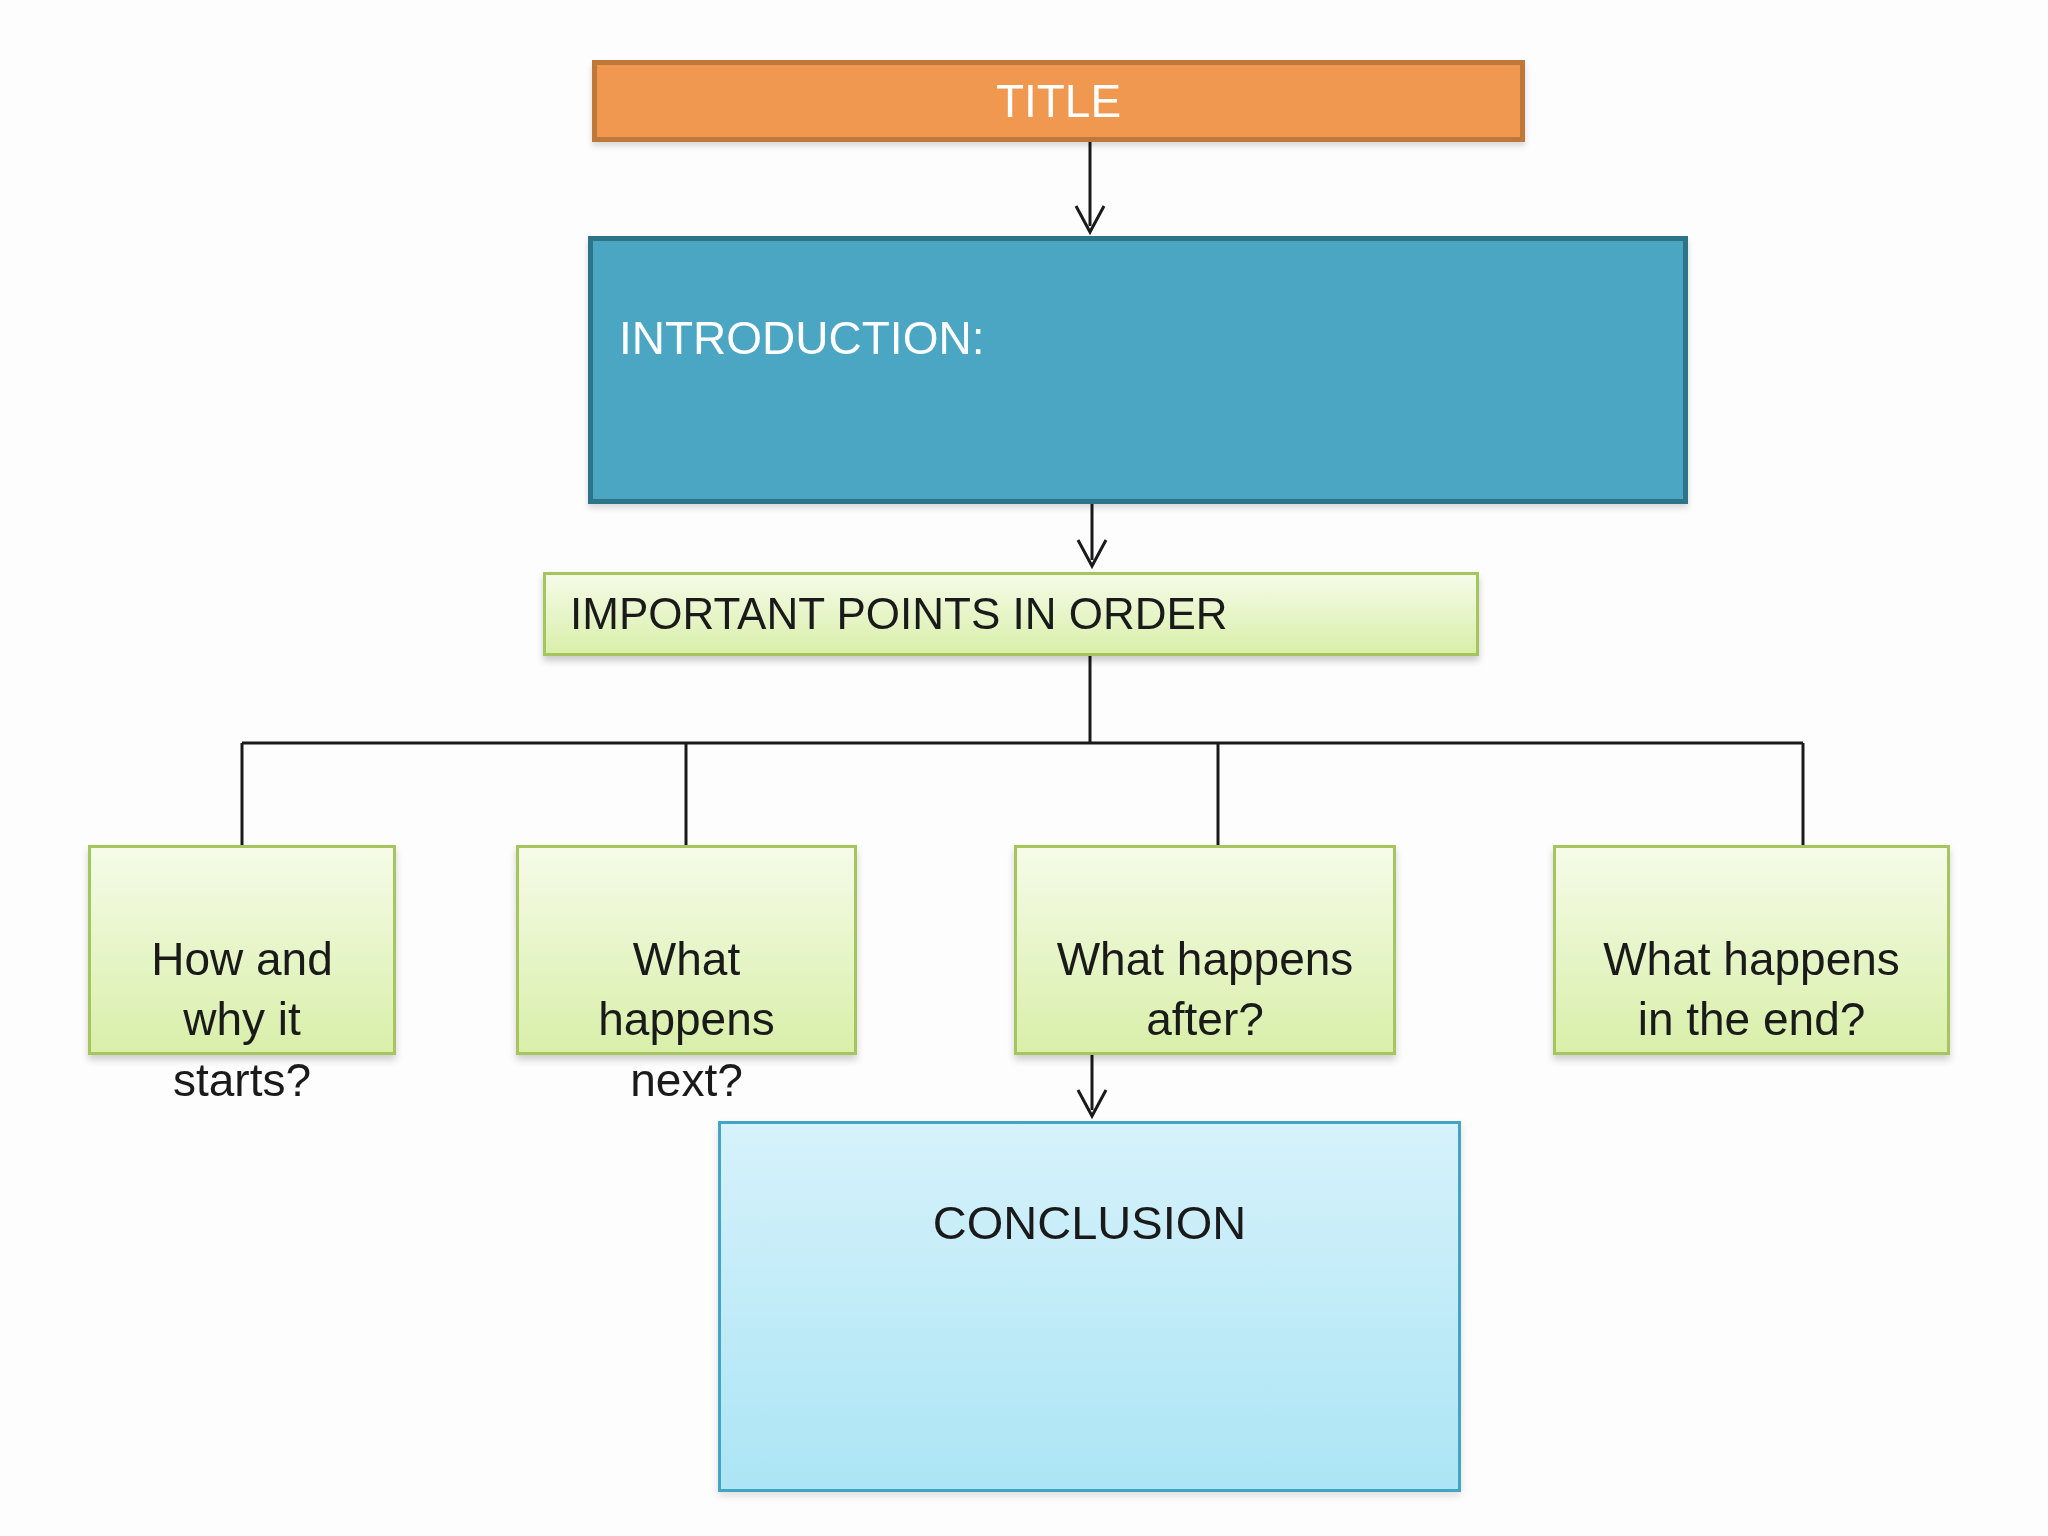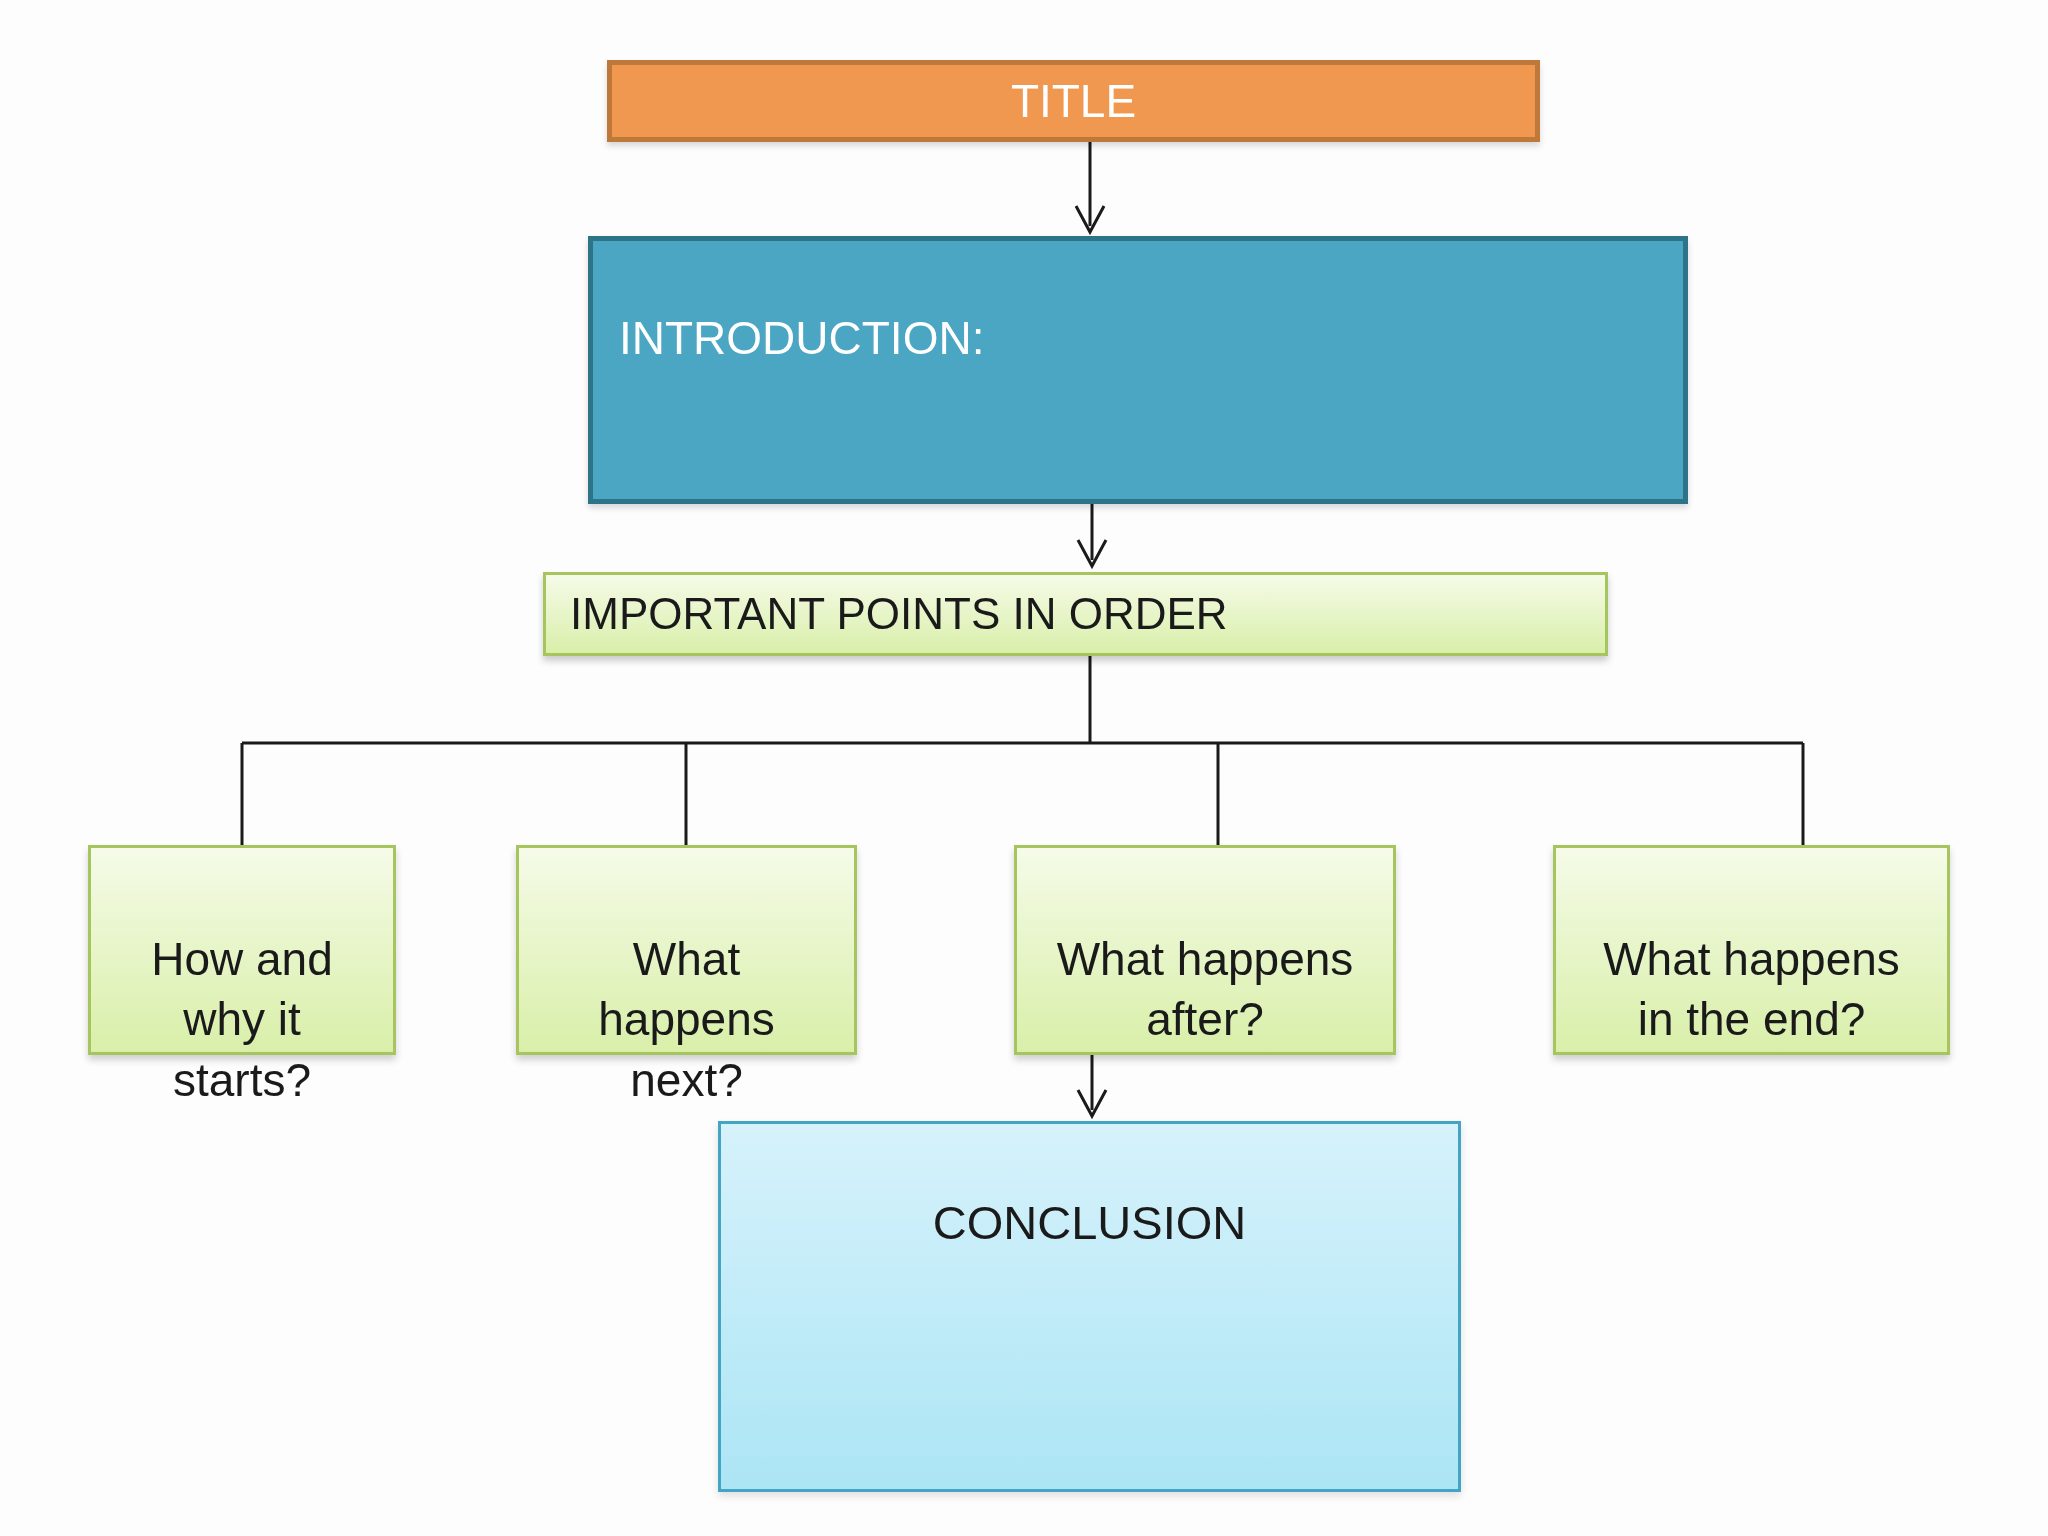--- a/index.html
+++ b/index.html
@@ -29,34 +29,33 @@
     white-space: pre-line;
   }
   .node-title {
     left: 592px; top: 60px; width: 933px; height: 82px;
     background: var(--title-fill);
     border: 5px solid var(--title-border);
     color: var(--title-text);
     display: flex; align-items: center; justify-content: center;
     font-size: 46px;
     box-shadow: 0 4px 6px rgba(0,0,0,0.15);
-    margin-left: 15px;
   }
   .node-intro {
     left: 540px; top: 236px; width: 1100px; height: 268px;
     background: var(--intro-fill);
     border: 5px solid var(--intro-border);
     color: var(--intro-text);
     padding: 16px 26px;
     font-size: 46px;
     box-shadow: 0 4px 6px rgba(0,0,0,0.15);
     margin-left: 48px;
   }
   .node-important {
-    left: 543px; top: 572px; width: 1065px; height: 84px;
+    left: 543px; top: 572px; width: 936px; height: 84px;
     background: linear-gradient(180deg, var(--green-fill-top) 0%, var(--green-fill-bottom) 100%);
     border: 3px solid var(--green-border);
     display: flex; align-items: center;
     padding-left: 24px;
     font-size: 44px;
     box-shadow: 0 5px 7px rgba(0,0,0,0.20);
   }
   .node-point {
     top: 845px; height: 210px;
     background: linear-gradient(180deg, var(--green-fill-top) 0%, var(--green-fill-bottom) 100%);

